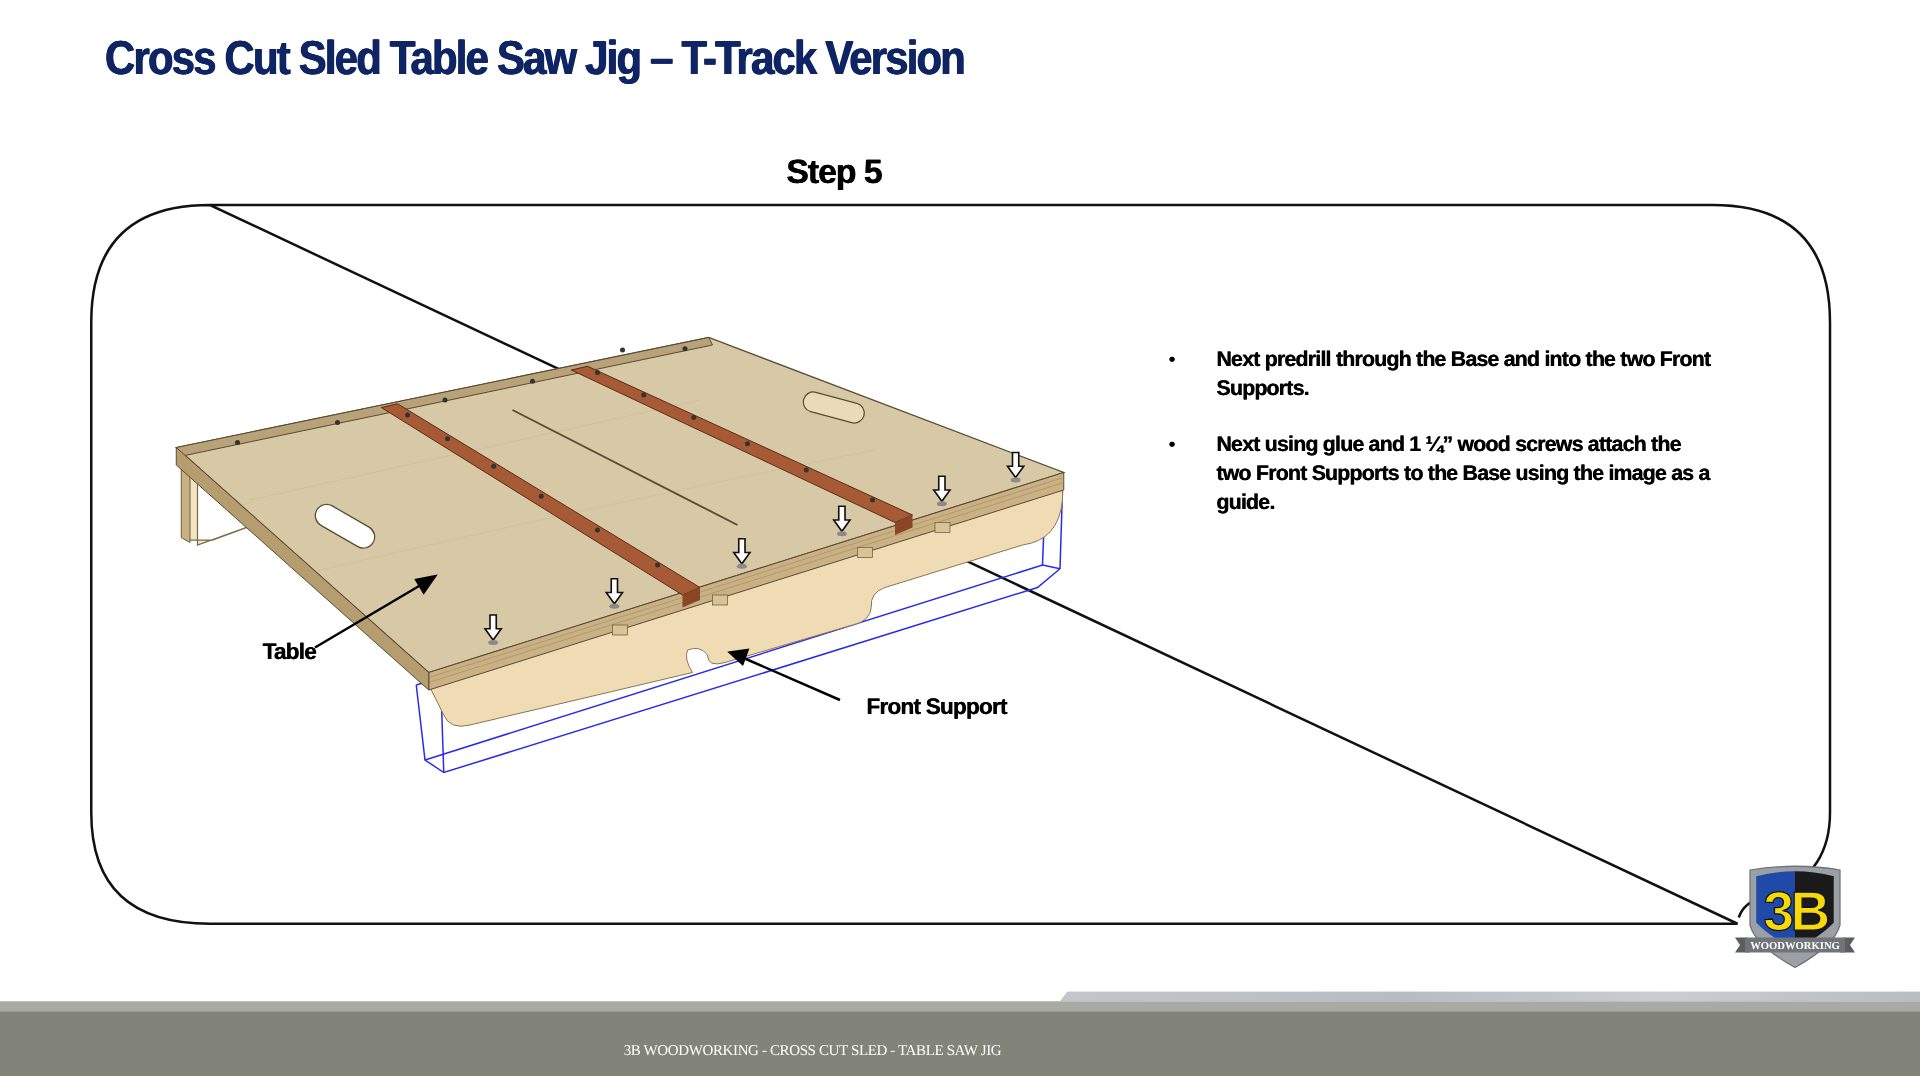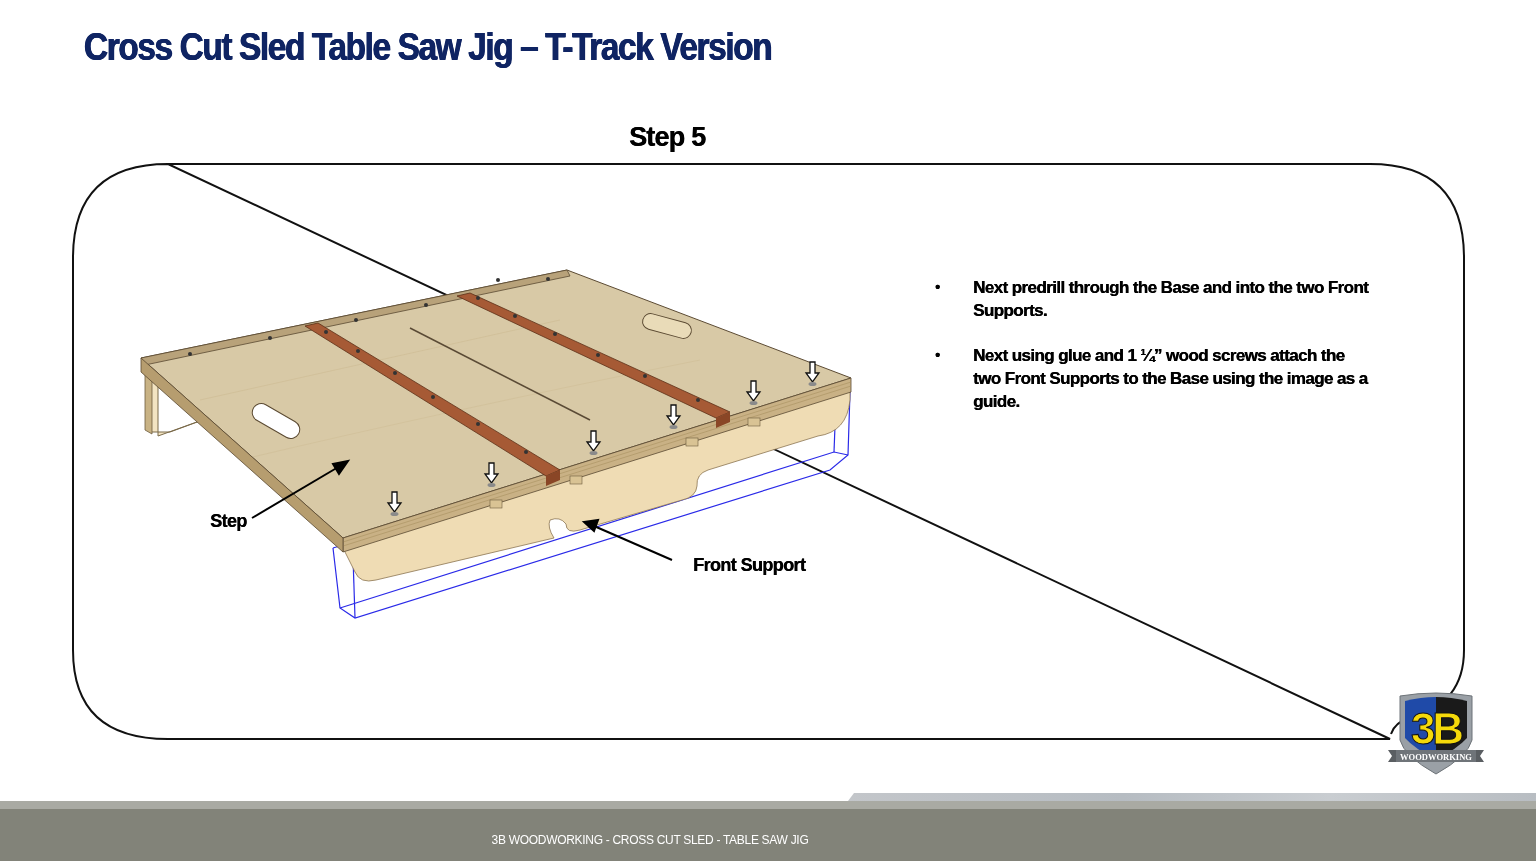--- a/index.html
+++ b/index.html
@@ -50,21 +50,21 @@
       position: absolute; left: 848px; top: 793px; width: 688px; height: 8px;
       background: linear-gradient(90deg, #c3c6ca, #b6bcc2 40%, #c9cdd1 70%, #b8bdc2);
       clip-path: polygon(6px 0, 100% 0, 100% 100%, 0 100%);
     }
     .footer {
       position: absolute; left: 0; top: 809px; width: 1536px; height: 52px;
       background: #828379;
     }
     .footer-text {
       position: absolute; left: 0; width: 1300px; top: 833px;
-      text-align: center; color: #ffffff; font-size: 12px; letter-spacing: -0.3px;
+      text-align: center; color: #ffffff; font-size: 12px; letter-spacing: -0.3px; font-family: Liberation Serif, serif;
     }
   </style>
 </head>
 <body>
 
 <div class="title">Cross Cut Sled Table Saw Jig – T-Track Version</div>
 
 <div class="step">Step 5</div>
 
 <svg class="frame-svg" width="1536" height="861" viewBox="0 0 1536 861">
@@ -164,21 +164,21 @@
   </g>
 
   <g stroke="#000" stroke-width="2" fill="#000">
     <line x1="252" y1="518" x2="340" y2="466"></line>
     <polygon points="348,461 333,464 339,474"></polygon>
     <line x1="672" y1="560" x2="594" y2="526"></line>
     <polygon points="584,522 598,520 594,531"></polygon>
   </g>
 </svg>
 
-<div class="label" style="left:210px; top:511px;">Step</div>
+<div class="label" style="left:210px; top:511px;">Table</div>
 <div class="label" style="left:677px; top:555px;margin-left:16px;">Front Support</div>
 
 <ul class="bullets">
   <li class="bullet">
     <span class="bullet-dot">•</span>
     <span>Next predrill through the Base and into the two Front Supports.</span>
   </li>
   <li class="bullet">
     <span class="bullet-dot">•</span>
     <span>Next using glue and 1 ¼” wood screws attach the two Front Supports to the Base using the image as a guide.</span>

